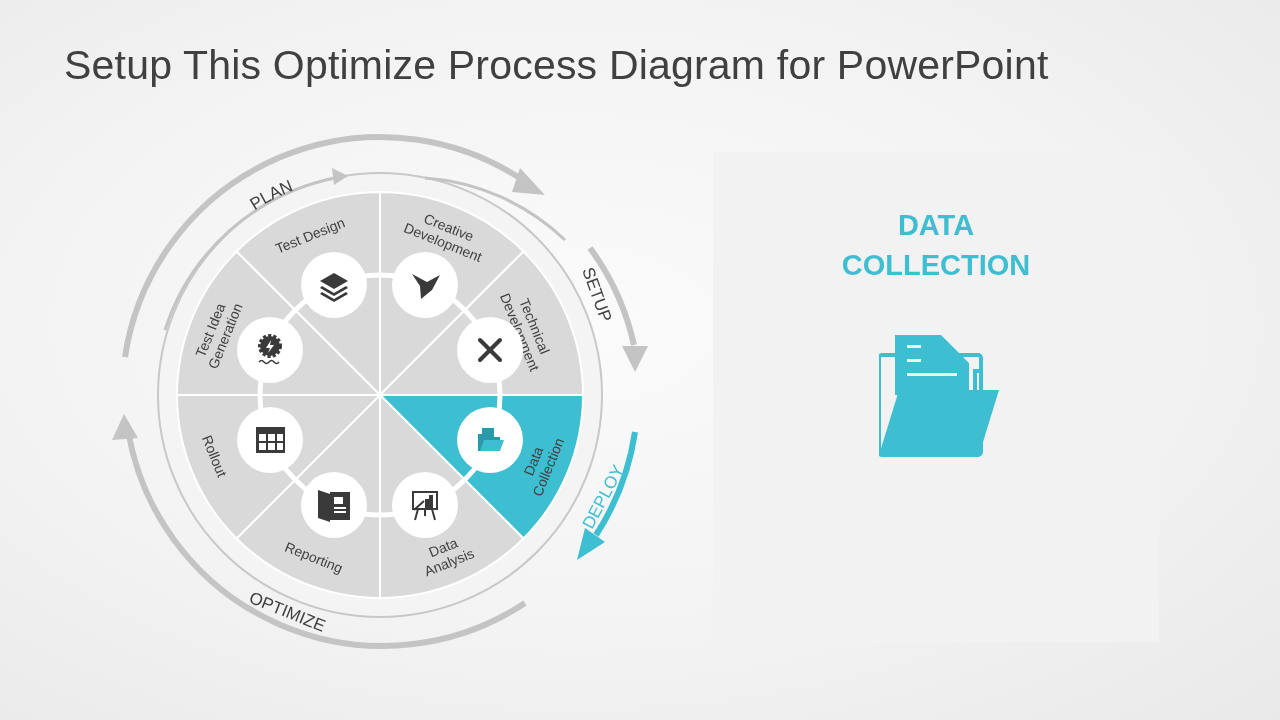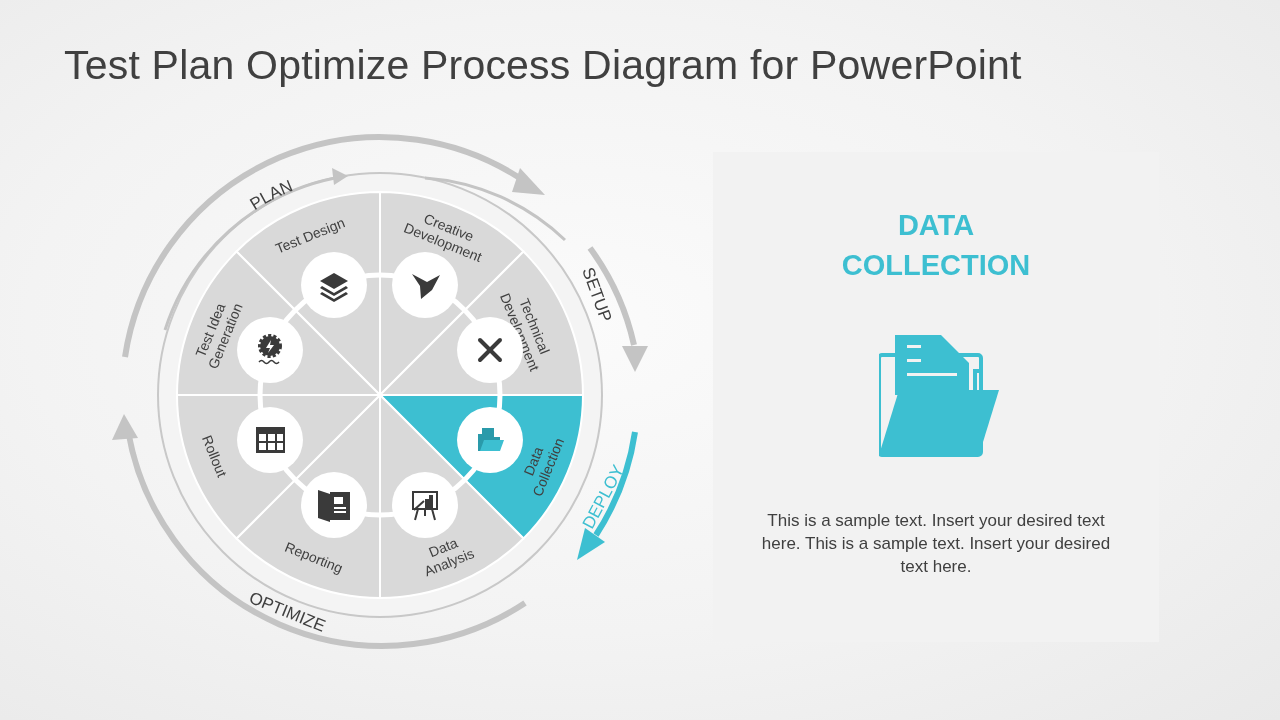--- a/index.html
+++ b/index.html
@@ -12,21 +12,21 @@
   .panel{position:absolute;left:713px;top:152px;width:446px;height:490px;background:#f2f2f2;}
   .panel-title{position:absolute;left:0;width:446px;top:53px;text-align:center;
     font-weight:bold;font-size:29px;line-height:40px;color:#3dbfd1;}
   .panel-icon{position:absolute;left:166px;top:183px;width:122px;height:122px;}
   .panel-text{position:absolute;left:40px;width:366px;top:357px;text-align:center;
     font-size:17px;line-height:23px;color:#404040;}
 </style>
 </head>
 <body>
 
-<div class="title">Test Plan Optimize Process Diagram for PowerPoint</div>
+<div class="title">Setup This Optimize Process Diagram for PowerPoint</div>
 
 <svg class="diagram" width="1280" height="720" viewBox="0 0 1280 720">
   <defs>
     <path id="p-plan" d="M 235 225 A 205 205 0 0 1 345 178" fill="none"></path>
     <path id="p-setup" d="M 590 260 A 250 250 0 0 1 625 330" fill="none"></path>
     <path id="p-deploy" d="M 632 420 A 250 250 0 0 1 600 520" fill="none"></path>
     <path id="p-optimize" d="M 225 595 A 250 250 0 0 0 355 645" fill="none"></path>
   </defs>
 
   <circle cx="380" cy="395" r="222" fill="#f4f4f4" stroke="#c8c8c8" stroke-width="2"></circle>
@@ -143,14 +143,13 @@
   </div>
   <svg class="panel-icon" viewBox="0 0 122 122">
     <rect x="0" y="20" width="102" height="100" rx="3" fill="none" stroke="#3dbfd1" stroke-width="4"></rect>
     <polygon points="16,0 62,0 90,28 90,60 16,60" fill="#3dbfd1"></polygon>
     <rect x="28" y="10" width="14" height="3" fill="#f2f2f2"></rect>
     <rect x="28" y="24" width="14" height="3" fill="#f2f2f2"></rect>
     <rect x="28" y="38" width="50" height="3" fill="#f2f2f2"></rect>
     <rect x="96" y="36" width="6" height="30" fill="none" stroke="#3dbfd1" stroke-width="4"></rect>
     <polygon points="20,55 120,55 100,120 0,120" fill="#3dbfd1"></polygon>
   </svg>
-  <div class="panel-text">This is a sample text. Insert your desired text here. This is a sample text. Insert your desired text here.</div>
 </div>
 
 </body></html>

